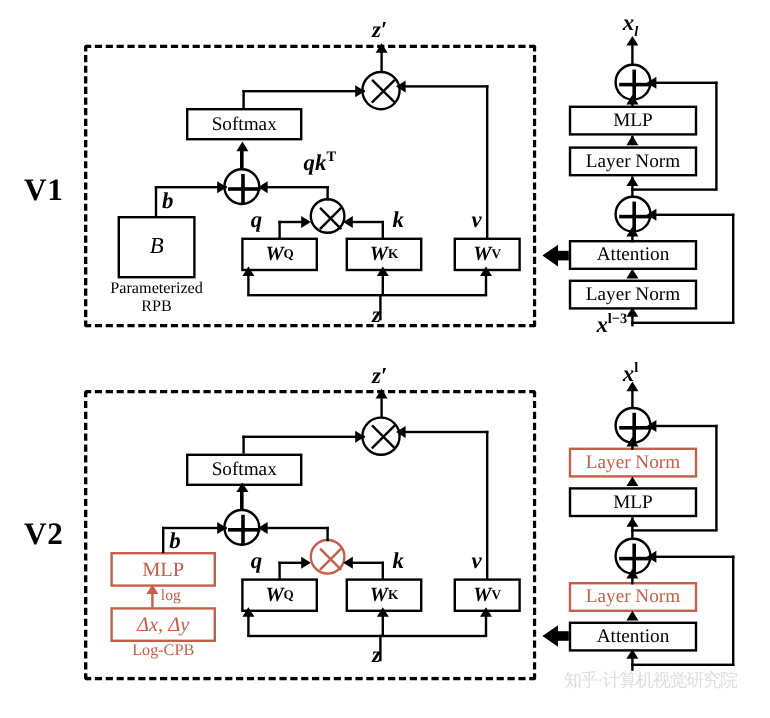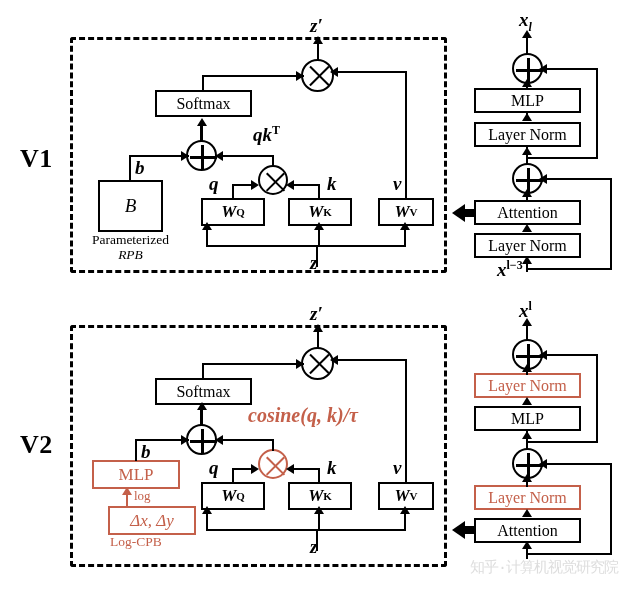--- a/index.html
+++ b/index.html
@@ -36,21 +36,21 @@
   .fatarrow .head{position:absolute;width:0;height:0;
       border-top:9px solid transparent;border-bottom:9px solid transparent;border-right:13px solid #000;}
   
   .mlab{font-family:"Liberation Serif",serif;font-weight:bold;font-style:italic;font-size:19px;white-space:nowrap;}
   .mlab sup{font-style:normal;font-size:12px;vertical-align:super;}
   .mlab sub{font-style:italic;font-size:12px;vertical-align:sub;}
   .caption{font-family:"Liberation Serif",serif;font-size:13.5px;text-align:center;line-height:1.05;white-space:nowrap;}
   .caption.red{color:#C4604A;}
   .cosine{font-family:"Liberation Serif",serif;font-style:italic;font-weight:bold;font-size:20px;color:#C4604A;white-space:nowrap;}
   .smalllab{font-family:"Liberation Serif",serif;font-size:13px;color:#C4604A;}
-  .wm{font-family:Liberation Mono, monospace;font-size:15px;color:#d8d8d8;letter-spacing:-1px;white-space:nowrap;opacity:.85;}
+  .wm{font-family:Liberation Serif, serif;font-size:15px;color:#d8d8d8;letter-spacing:-1px;white-space:nowrap;opacity:.85;}
 </style>
 </head>
 <body>
 
 <div id="root">
 
   <div class="abs vlabel" style="left:20px;top:144px;">V1</div>
 
   <div class="abs dashed" style="left:70px;top:37px;width:377px;height:236px;"></div>
 
@@ -76,21 +76,21 @@
     <div class="bar" style="position:absolute;left:13.4px;top:3px;width:2.2px;height:25px;"></div>
   </div>
 
   <div class="abs ln" style="left:200.4px;top:124px;width:2.2px;height:17px;"></div>
   <div class="abs ah up" style="left:196.5px;top:118px;"></div>
 
   <div class="abs box" style="left:98px;top:180px;width:65px;height:52px;font-style:italic;font-size:19px;">
     <span>B</span>
   </div>
   <div class="abs caption" style="left:88px;top:233px;width:85px;">Parameterized</div>
-  <div class="abs caption" style="left:88px;top:248px;width:85px;font-style:italic;">RPB</div>
+  <div class="abs caption" style="left:88px;top:248px;width:85px;">RPB</div>
 
   <div class="abs ln" style="left:129px;top:155px;width:2.2px;height:26px;"></div>
   <div class="abs ln" style="left:129px;top:155px;width:60px;height:2.2px;"></div>
   <div class="abs ah right" style="left:181px;top:150.5px;"></div>
   <div class="abs mlab" style="left:135px;top:157px;">b</div>
 
   <div class="abs mlab" style="left:253px;top:123px;">
     <span>qk</span><sup>T</sup>
   </div>
 
@@ -226,34 +226,33 @@
   <div class="abs op" style="left:186px;top:424px;width:31px;height:31px;">
     <div class="bar" style="position:absolute;left:2px;top:14.4px;width:27px;height:2.2px;"></div>
     <div class="bar" style="position:absolute;left:13.4px;top:3px;width:2.2px;height:25px;"></div>
   </div>
   <div class="abs ln" style="left:200.4px;top:408px;width:2.2px;height:17px;"></div>
   <div class="abs ah up" style="left:196.5px;top:402px;"></div>
 
   <div class="abs box red" style="left:92px;top:460px;width:88px;height:29px;font-size:17px;">
     <span>MLP</span>
   </div>
-  <div class="abs box red" style="left:108px;top:506px;width:88px;height:29px;font-size:17px;font-style:italic;">
+  <div class="abs box red" style="left:92px;top:506px;width:88px;height:29px;font-size:17px;font-style:italic;">
     <span>Δx, Δy</span>
   </div>
   <div class="abs ln red" style="left:126px;top:492px;width:2.2px;height:15px;"></div>
   <div class="abs ah up red" style="left:122px;top:487px;"></div>
   <div class="abs smalllab" style="left:134px;top:488px;">log</div>
   <div class="abs caption red" style="left:92px;top:535px;width:88px;">Log-CPB</div>
 
   <div class="abs ln" style="left:135px;top:439px;width:2.2px;height:22px;"></div>
   <div class="abs ln" style="left:135px;top:439px;width:54px;height:2.2px;"></div>
   <div class="abs ah right" style="left:181px;top:434.5px;"></div>
   <div class="abs mlab" style="left:141px;top:441px;">b</div>
 
-  <div class="abs cosine" style="left:248px;top:404px;">cosine(q, k)/τ</div>
 
   <div class="abs op red" style="left:258px;top:449px;width:30px;height:30px;">
     <div class="bar" style="position:absolute;left:2.5px;top:13.9px;width:25px;height:2.2px;transform:rotate(45deg);"></div>
     <div class="bar" style="position:absolute;left:2.5px;top:13.9px;width:25px;height:2.2px;transform:rotate(-45deg);"></div>
   </div>
   <div class="abs ln" style="left:271.5px;top:439px;width:2.2px;height:12px;"></div>
   <div class="abs ln" style="left:222px;top:439px;width:52px;height:2.2px;"></div>
   <div class="abs ah left" style="left:215px;top:434.5px;"></div>
 
   <div class="abs box mat" style="left:201px;top:482px;width:64px;height:28px;">

